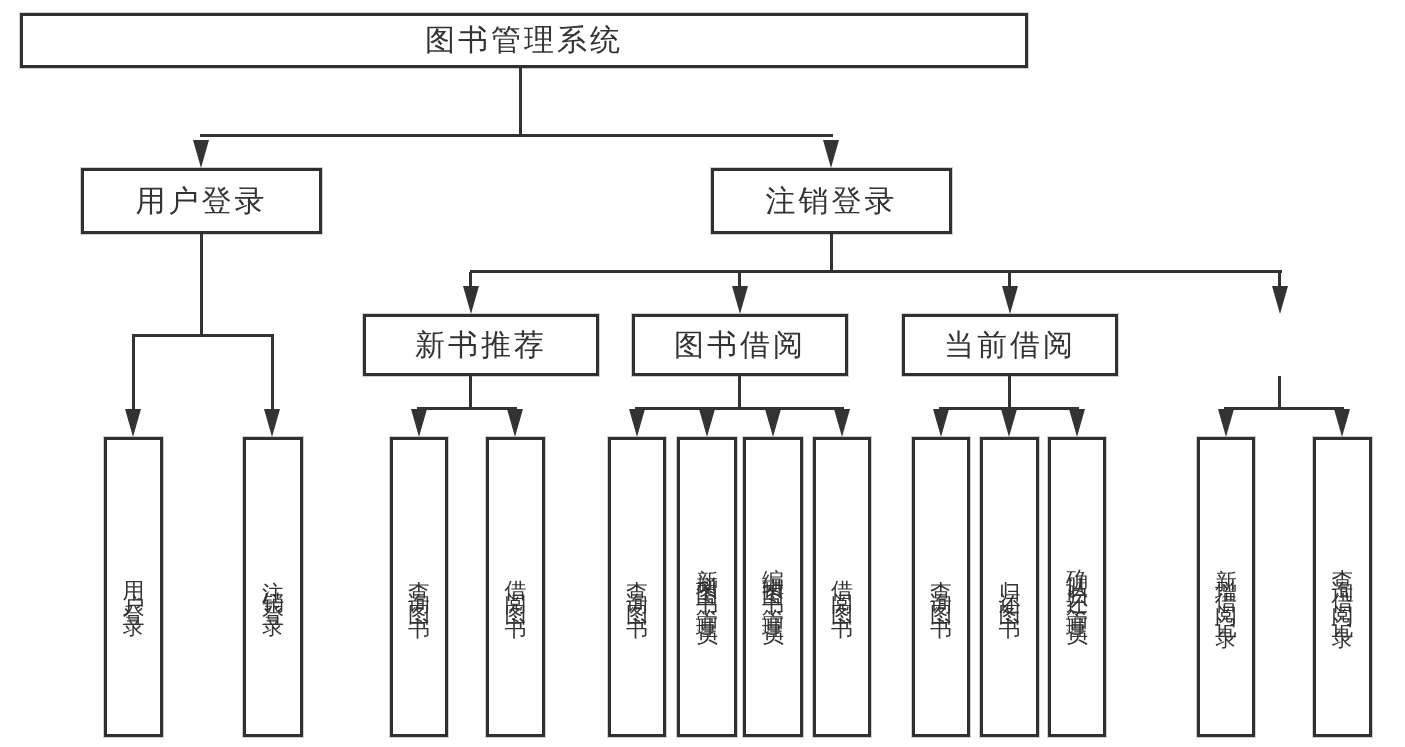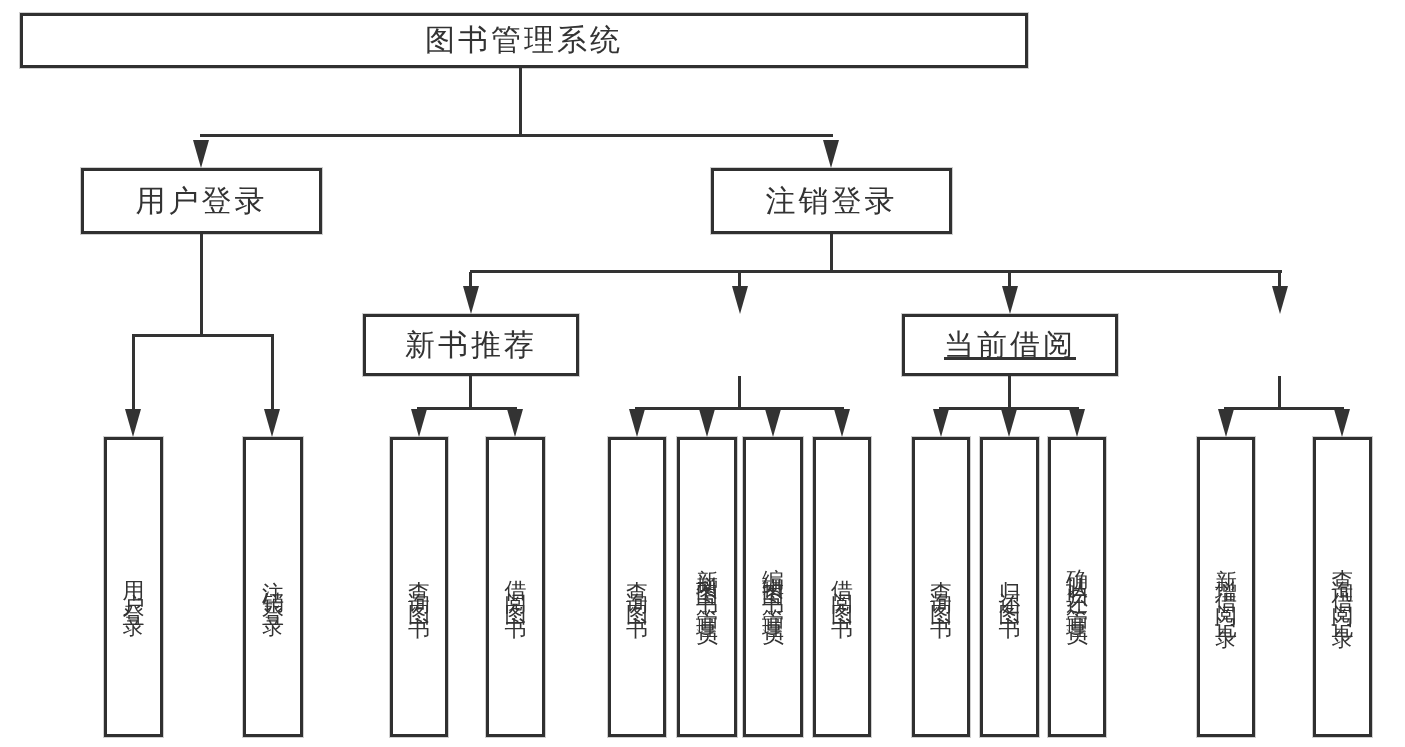--- a/index.html
+++ b/index.html
@@ -61,24 +61,27 @@
   <div class="hl" style="left:470px;top:270px;width:812px;"></div>
   <div class="vl" style="left:469px;top:272px;height:18px;"></div>
   <div class="vl" style="left:738px;top:272px;height:18px;"></div>
   <div class="vl" style="left:1008px;top:272px;height:18px;"></div>
   <div class="vl" style="left:1278px;top:272px;height:18px;"></div>
   <div class="ar" style="left:463px;top:286px;"></div>
   <div class="ar" style="left:732px;top:286px;"></div>
   <div class="ar" style="left:1002px;top:286px;"></div>
   <div class="ar" style="left:1272px;top:286px;"></div>
 
-  <div class="box hbox" style="left:363px;top:314px;width:216px;height:62px;">
+  <div class="box hbox" style="left:363px;top:314px;width:236px;height:62px;">
     <span>新书推荐</span>
   </div>
-  <div class="box hbox" style="left:902px;top:314px;width:216px;height:62px;text-decoration:underline;">
+  <div class="box hbox" style="left:632px;top:314px;width:216px;height:62px;">
+    <span>图书借阅</span>
+  </div>
+  <div class="box hbox" style="left:902px;top:314px;width:216px;height:62px;">
     <span>当前借阅</span>
   </div>
 
   <div class="vl" style="left:469px;top:376px;height:34px;"></div>
   <div class="hl" style="left:417px;top:407px;width:100px;"></div>
   <div class="ar" style="left:411px;top:409px;"></div>
   <div class="ar" style="left:507px;top:409px;"></div>
 
   <div class="vl" style="left:738px;top:376px;height:34px;"></div>
   <div class="hl" style="left:635px;top:407px;width:209px;"></div>

